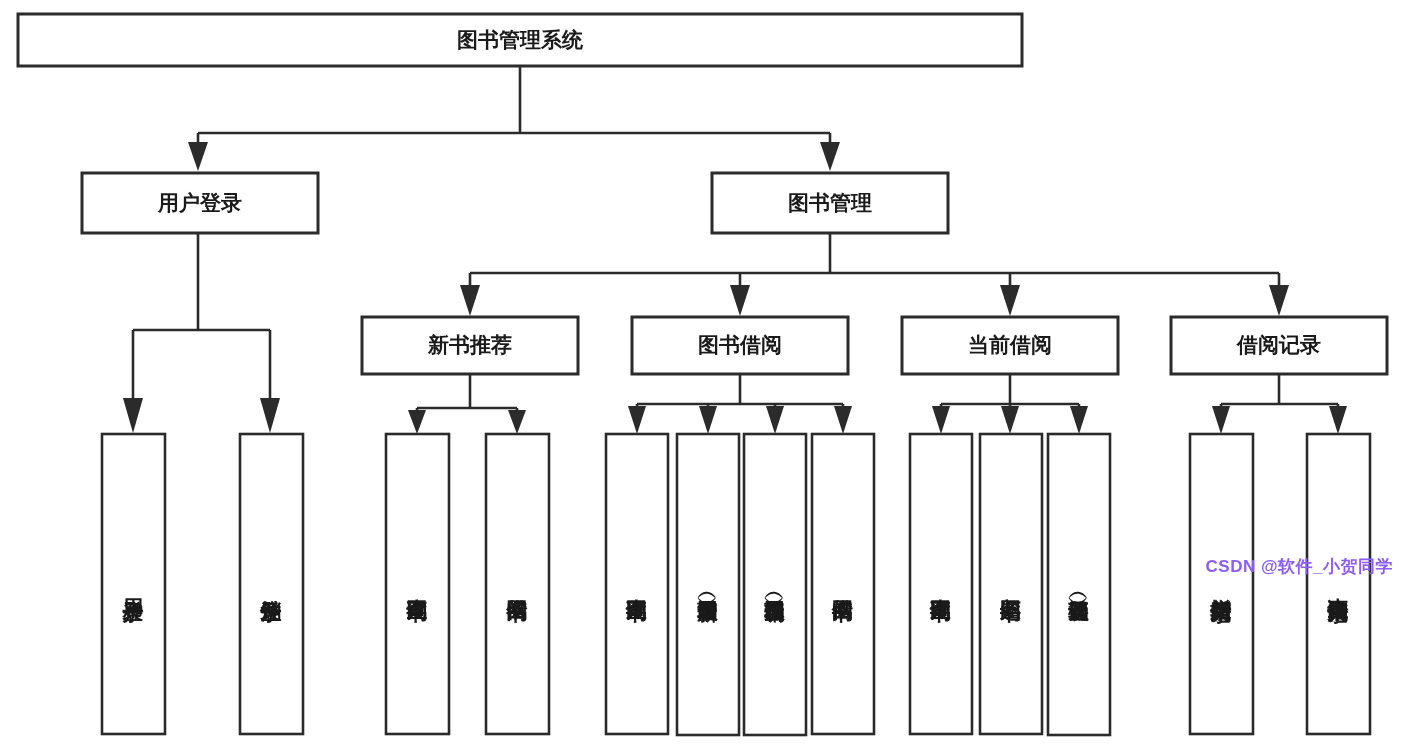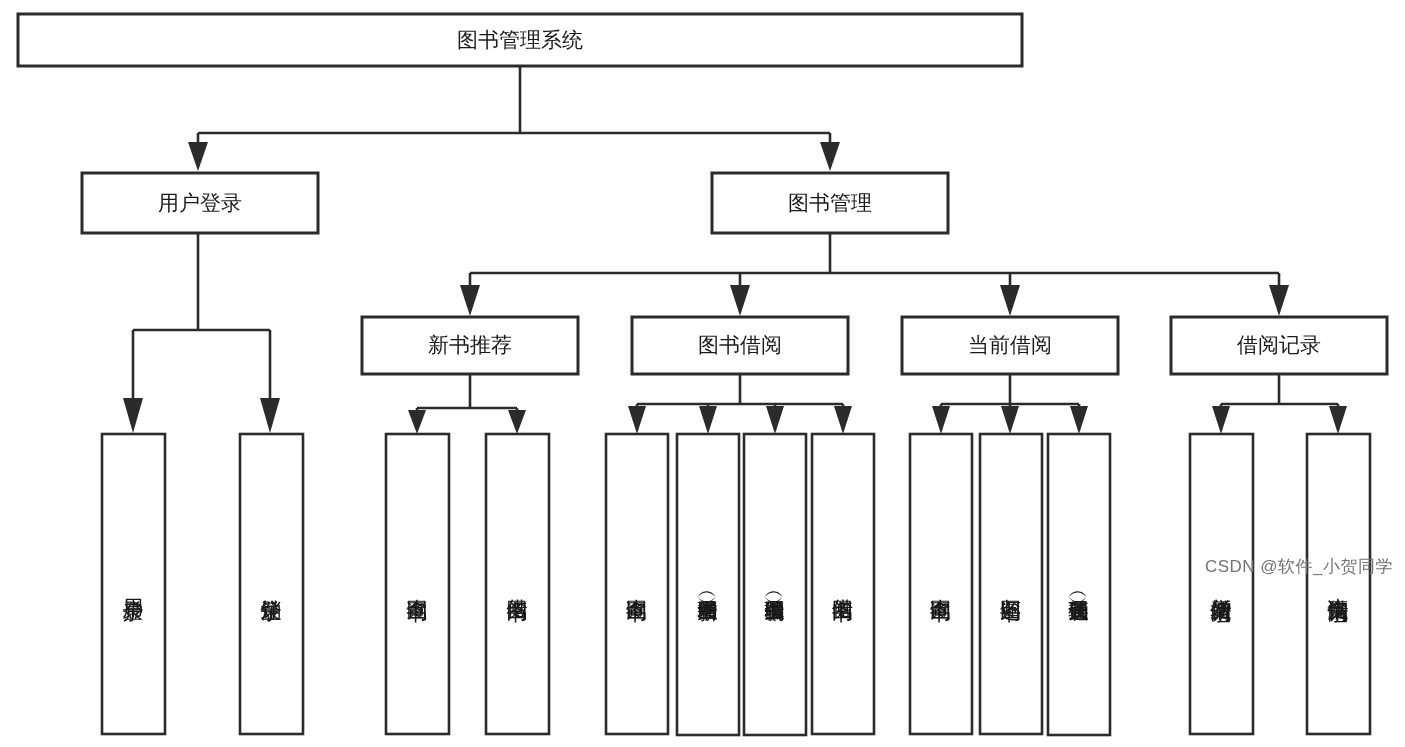--- a/index.html
+++ b/index.html
@@ -12,20 +12,21 @@
     height: 747px;
     font-family: "Liberation Sans", "DejaVu Sans", sans-serif;
     overflow: hidden;
     position: relative;
   }
   #diagram-root {
     position: absolute;
     left: 0; top: 0;
     width: 1405px;
     height: 582px;
+    font-weight: bold;
   }
   svg.flow {
     display: block;
     width: 1405px;
     height: 747px;
   }
   .node-rect {
     fill: #ffffff;
     stroke: #2b2b2b;
     stroke-width: 3;
@@ -72,21 +73,21 @@
   .v-label.tight {
     letter-spacing: 0px;
     font-size: 20px;
   }
   .watermark {
     position: absolute;
     right: 12px;
     bottom: 4px;
     font-family: "Liberation Sans", "DejaVu Sans", sans-serif;
     font-size: 17px;
-    color: #737373;
+    color: #8b5cf6;
     white-space: nowrap;
     letter-spacing: 0.5px;
   }
 </style>
 </head>
 <body>
 
 <div id="diagram-root">
 
   <svg class="flow" viewBox="0 0 1405 747">

